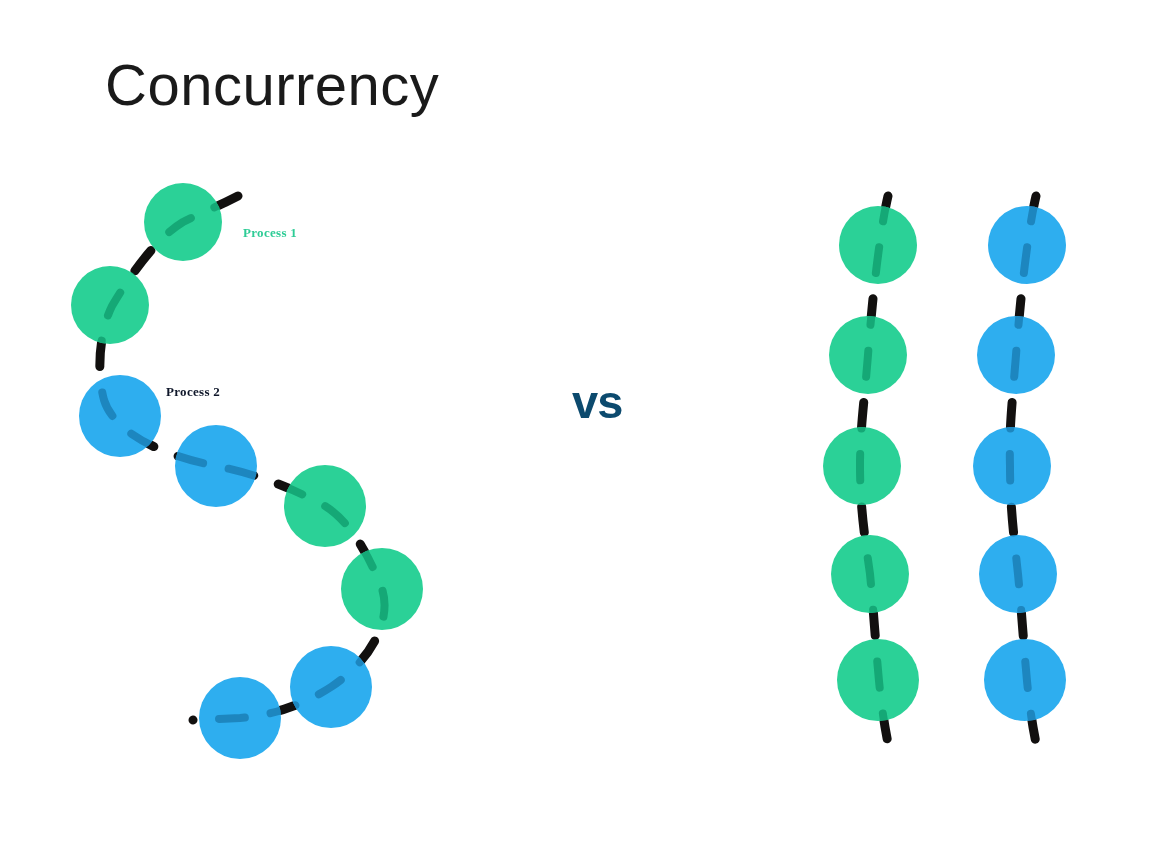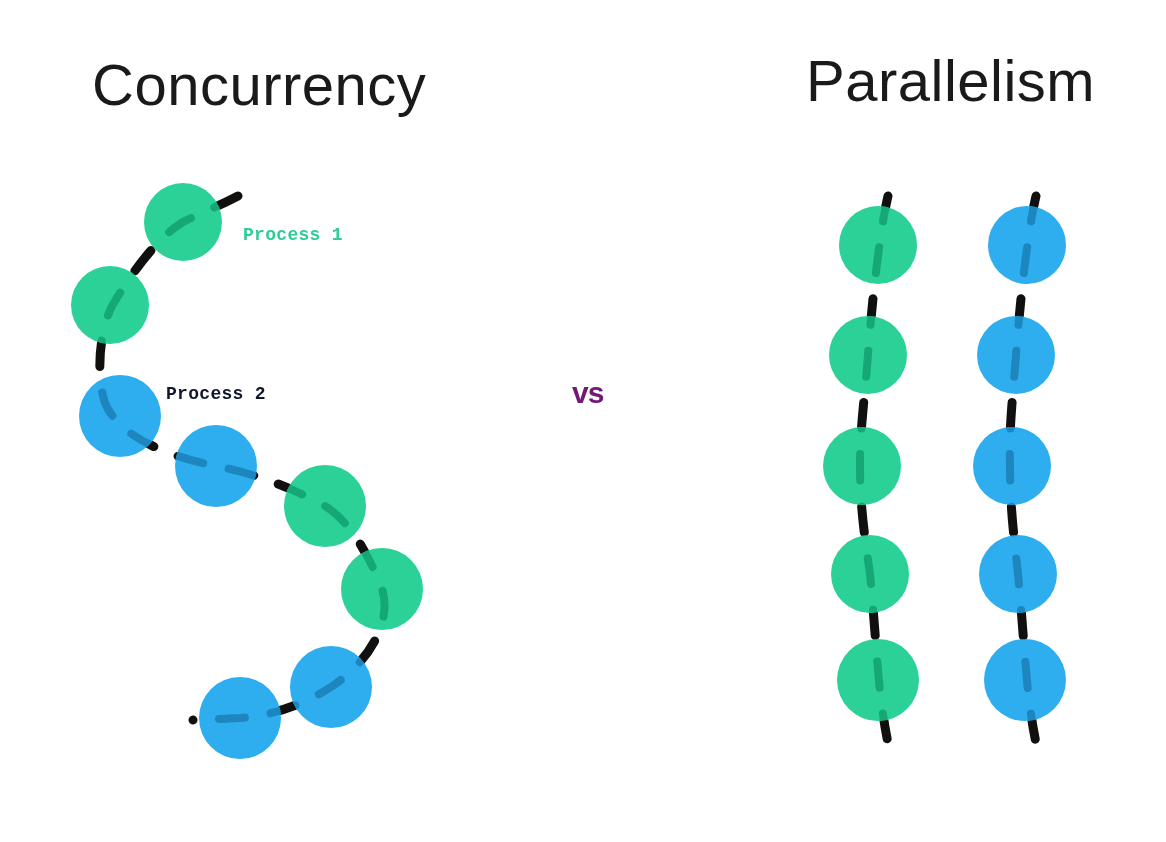--- a/index.html
+++ b/index.html
@@ -21,43 +21,43 @@
     position: absolute;
     font-family: "Liberation Sans", sans-serif;
     font-weight: 400;
     font-size: 58px;
     color: #1a1a1a;
     letter-spacing: 0.5px;
     white-space: nowrap;
     line-height: 1;
   }
   #title-concurrency {
-    left: 92px;
+    left: 105px;
     top: 56px;
   }
   #title-parallelism {
     left: 806px;
     top: 52px;
   }
   .vs-label {
     position: absolute;
     left: 572px;
     top: 378px;
     font-family: "Liberation Sans", sans-serif;
     font-weight: bold;
-    font-size: 30px;
-    color: #701a75;
+    font-size: 47px;
+    color: #0c4a6e;
     letter-spacing: -1px;
     line-height: 1;
   }
   .proc-label {
     position: absolute;
-    font-family: Liberation Mono, monospace;
+    font-family: Liberation Serif, serif;
     font-weight: bold;
-    font-size: 18px;
+    font-size: 13px;
     letter-spacing: 0.3px;
     white-space: nowrap;
     line-height: 1;
   }
   #label-process-1 {
     left: 243px;
     top: 226px;
     color: #2ecc96;
   }
   #label-process-2 {
@@ -294,21 +294,20 @@
           <use href="#par-blue-path" class="dash-inner-blue" stroke-dasharray="26 26"></use>
         </g>
       <g clip-path="url(#clip-pb5)">
           <use href="#par-blue-path" class="dash-inner-blue" stroke-dasharray="26 26"></use>
         </g>
     </g>
   </svg>
 
   <div class="title" id="title-concurrency">Concurrency</div>
 
-  <div class="title" id="title-parallelism">Parallelism</div>
 
   <div class="vs-label">vs</div>
 
   <div class="proc-label" id="label-process-1" style="color: rgb(46, 204, 150);">Process 1</div>
 
   <div class="proc-label" id="label-process-2" style="color: #0f172a;">Process 2</div>
 
 </div>
 
 </body></html>

